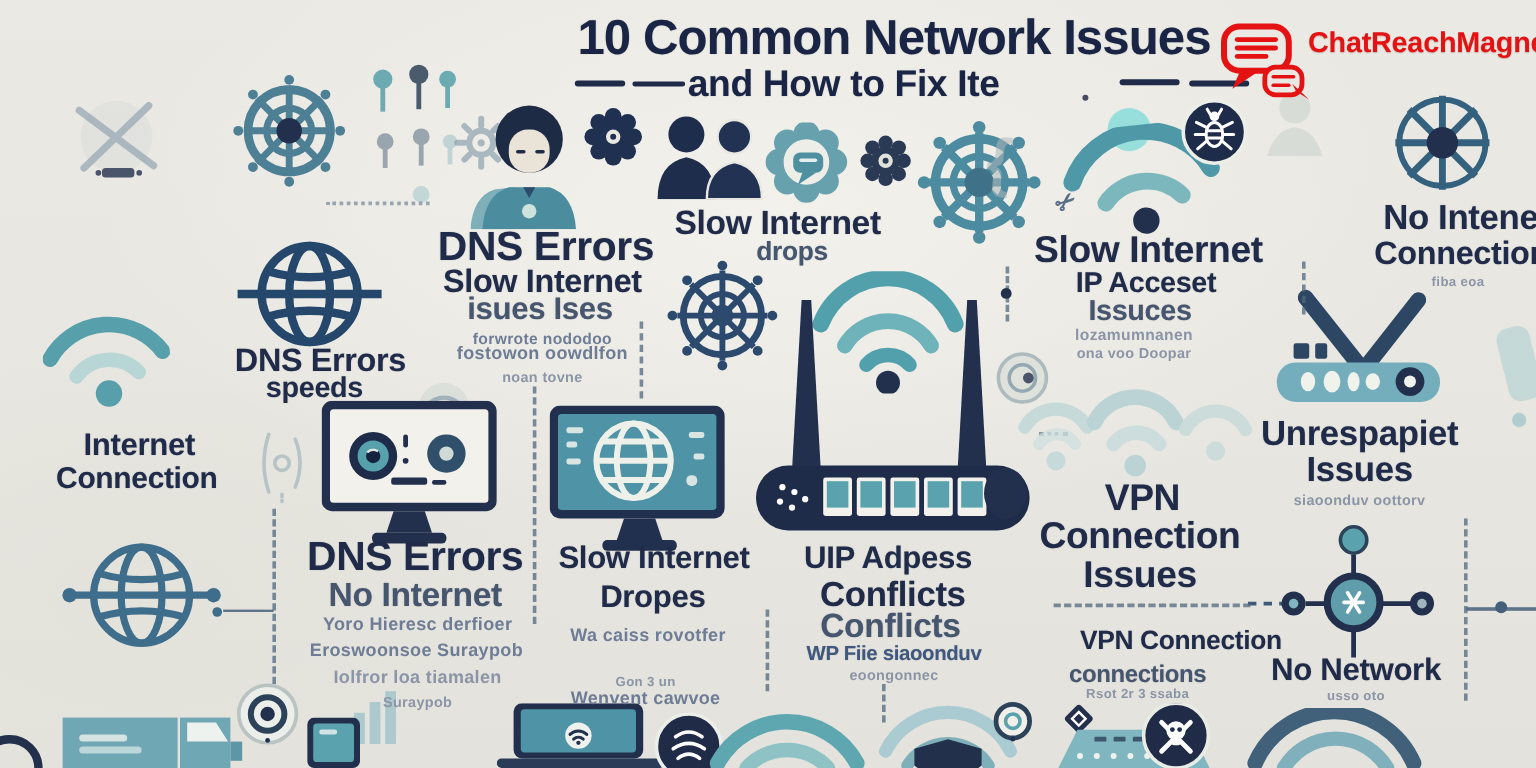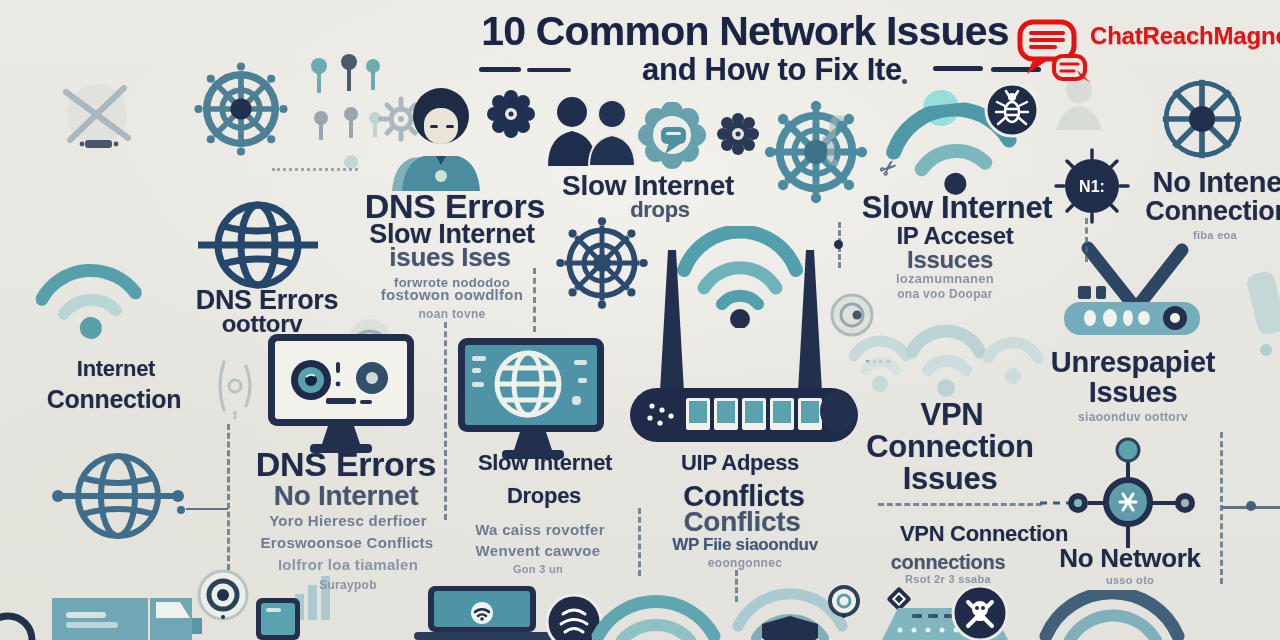--- a/index.html
+++ b/index.html
@@ -7,21 +7,21 @@
     background:
       radial-gradient(ellipse 900px 420px at 640px 180px,#f2f1eb 0%,rgba(242,241,235,0) 62%),
       radial-gradient(ellipse 500px 300px at 120px 500px,#e3e2db 0%,rgba(227,226,219,0) 70%),
       linear-gradient(180deg,#eae9e3 0%,#e7e6e0 55%,#e3e2dc 100%);
     font-family:"Liberation Sans",sans-serif;font-weight:bold;color:#1f2b49}
   .ab{position:absolute}
   .tb{position:absolute;transform:translateX(-50%);text-align:right;line-height:1.06;
       white-space:nowrap;font-weight:bold;letter-spacing:-.3px;
       text-shadow:0 0 1px rgba(31,43,73,.28)}
   .s41{font-size:41px;letter-spacing:-.8px}.s34{font-size:34px}.s31{font-size:31px}
-  .s30{font-size:22px}.s29{font-size:29px}.s28{font-size:28px}.s27{font-size:27px}
+  .s30{font-size:26px}.s29{font-size:29px}.s28{font-size:28px}.s27{font-size:27px}
   .s26{font-size:26px}.s25{font-size:25px}.s24{font-size:24px}.s22{font-size:22px}
   .s20{font-size:20px}.s17{font-size:17px}.s15{font-size:15px}
   .s13{font-size:13px}.s12{font-size:12px}.s11{font-size:11px}
   .note{color:#8b95a7;text-shadow:none;letter-spacing:.3px}
   .note2{color:#6e7d95;text-shadow:none;letter-spacing:.3px}
   .soft{color:#47566f}
   .dashv{position:absolute;border-left:3px dashed #51687f;opacity:.75}
   .dashh{position:absolute;border-top:3px dashed #51687f;opacity:.75}
   .solidh{position:absolute;border-top:3px solid #46607c;opacity:.85}
   .dot{position:absolute;border-radius:50%}
@@ -250,36 +250,20 @@
     </svg>
   </div>
 
   <div class="ab" style="left:1052px;top:74px;opacity:.45">
     <svg width="54" height="56" viewBox="0 0 54 56">
       <circle cx="27" cy="16" r="13" fill="#c3cdc9"></circle>
       <path d="M4 56 Q10 34 27 32 Q44 34 50 56 Z" fill="#c3cdc9"></path>
     </svg>
   </div>
 
-  <div class="ab" style="left:1054px;top:148px">
-    <svg width="76" height="76" viewBox="0 0 76 76">
-      <g stroke="#202e4c" stroke-width="3.5" stroke-linecap="round">
-        <line x1="38" y1="2" x2="38" y2="10"></line>
-          <line x1="38" y1="66" x2="38" y2="74"></line>
-        <line x1="2" y1="38" x2="10" y2="38"></line>
-          <line x1="66" y1="38" x2="74" y2="38"></line>
-        <line x1="13" y1="13" x2="19" y2="19"></line>
-          <line x1="57" y1="57" x2="63" y2="63"></line>
-        <line x1="13" y1="63" x2="19" y2="57"></line>
-          <line x1="57" y1="19" x2="63" y2="13"></line>
-      </g>
-      <circle cx="38" cy="38" r="27" fill="#202e4c"></circle>
-      <text x="38" y="44" text-anchor="middle" font-size="16" font-weight="bold" fill="#ffffff" font-family="Liberation Sans, sans-serif">N1:</text>
-    </svg>
-  </div>
 
   <div class="ab" style="left:1152px;top:70px">
     <svg width="100" height="98" viewBox="0 0 120 120">
       <g stroke="#33617e" fill="none">
         <circle cx="60" cy="60" r="44" stroke-width="6"></circle>
         <g stroke-width="7">
           <line x1="60" y1="12" x2="60" y2="108"></line>
             <line x1="12" y1="60" x2="108" y2="60"></line>
           <line x1="26" y1="26" x2="94" y2="94"></line>
             <line x1="26" y1="94" x2="94" y2="26"></line>
@@ -674,21 +658,21 @@
   <div class="dot" style="left:834px;top:240px;width:9px;height:9px;background:#22304e"></div>
   <div class="dashv" style="left:1220px;top:432px;height:152px"></div>
   <div class="dashv" style="left:1085px;top:218px;height:44px"></div>
   <div class="dashv" style="left:227px;top:424px;height:146px"></div>
   <div class="dashh" style="left:878px;top:503px;width:164px"></div>
   <div class="solidh" style="left:1222px;top:506px;width:58px"></div>
   <div class="dot" style="left:1246px;top:501px;width:10px;height:10px;background:#46607c"></div>
   <div class="dashv" style="left:735px;top:570px;height:32px"></div>
 
   <div class="tb s41" style="left:745px;top:10px;color:#1a2545">10 Common Network Issues</div>
-  <div class="tb s31" style="left:772px;top:54px;color:#1a2545">and How to Fix Ite</div>
+  <div class="tb s31" style="left:703px;top:54px;color:#1a2545">and How to Fix Ite</div>
   <div class="dashbar" style="left:479px;top:67px;width:42px;height:5px"></div>
   <div class="dashbar" style="left:527px;top:68px;width:44px;height:4px"></div>
   <div class="dashbar" style="left:933px;top:66px;width:50px;height:5px"></div>
   <div class="dashbar" style="left:991px;top:67px;width:50px;height:5px"></div>
   <div class="dot" style="left:902px;top:79px;width:5px;height:5px;background:#1a2545;opacity:.8"></div>
 
   <div class="ab" style="left:1014px;top:12px">
     <svg width="80" height="72" viewBox="0 0 80 72">
       <rect x="6" y="10" width="54" height="37" rx="13" fill="none" stroke="#e41212" stroke-width="5"></rect>
       <g stroke="#e41212" stroke-width="4" stroke-linecap="round">
@@ -730,42 +714,42 @@
   </div>
 
   <div>
     <div class="tb s29" style="left:1222px;top:167px">No Intenet</div>
     <div class="tb s27" style="left:1218px;top:197px">Connection</div>
     <div class="tb s11 note" style="left:1215px;top:230px">fiba eoa</div>
   </div>
 
   <div>
     <div class="tb s27" style="left:267px;top:286px">DNS Errors</div>
-    <div class="tb s24" style="left:262px;top:311px">oottorv</div>
+    <div class="tb s24" style="left:262px;top:311px">speeds</div>
   </div>
 
   <div>
     <div class="tb s30" style="left:116px;top:357px">Internet</div>
     <div class="tb s25" style="left:114px;top:386px">Connection</div>
   </div>
 
   <div>
     <div class="tb s34" style="left:346px;top:446px">DNS Errors</div>
     <div class="tb s28 soft" style="left:346px;top:481px">No Internet</div>
     <div class="tb s15 note2" style="left:348px;top:513px">Yoro Hieresc derfioer</div>
-    <div class="tb s15 note2" style="left:347px;top:535px">Eroswoonsoe Conflicts</div>
+    <div class="tb s15 note2" style="left:347px;top:535px">Eroswoonsoe Suraypob</div>
     <div class="tb s15 note" style="left:348px;top:557px">Iolfror loa tiamalen</div>
     <div class="tb s12 note" style="left:348px;top:579px">Suraypob</div>
   </div>
 
   <div>
     <div class="tb s30" style="left:545px;top:451px">Slow Internet</div>
     <div class="tb s30" style="left:544px;top:484px">Dropes</div>
     <div class="tb s15 note2" style="left:540px;top:522px">Wa caiss rovotfer</div>
-    <div class="tb s15 note2" style="left:538px;top:543px">Wenvent cawvoe</div>
+    <div class="tb s15 note2" style="left:538px;top:575px">Wenvent cawvoe</div>
     <div class="tb s11 note" style="left:538px;top:564px">Gon 3 un</div>
   </div>
 
   <div>
     <div class="tb s30" style="left:740px;top:451px">UIP Adpess</div>
     <div class="tb s29" style="left:744px;top:481px">Conflicts</div>
     <div class="tb s28 soft" style="left:742px;top:507px">Conflicts</div>
     <div class="tb s17" style="left:745px;top:536px;color:#40587e">WP Fiie siaoonduv</div>
     <div class="tb s12 note" style="left:745px;top:557px">eoongonnec</div>
   </div>

